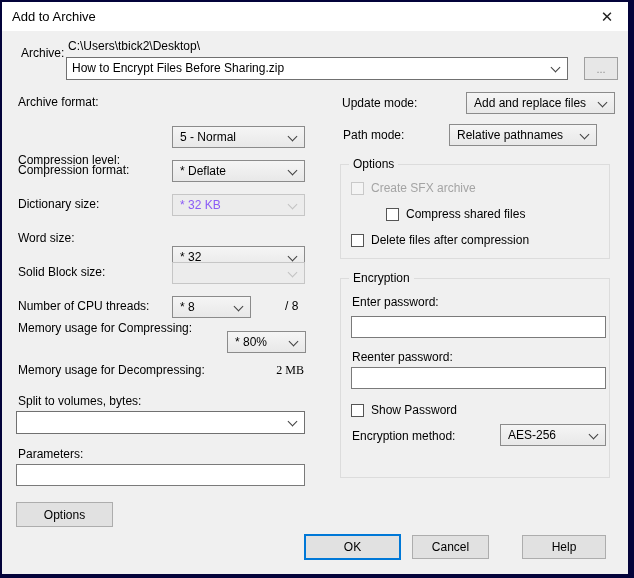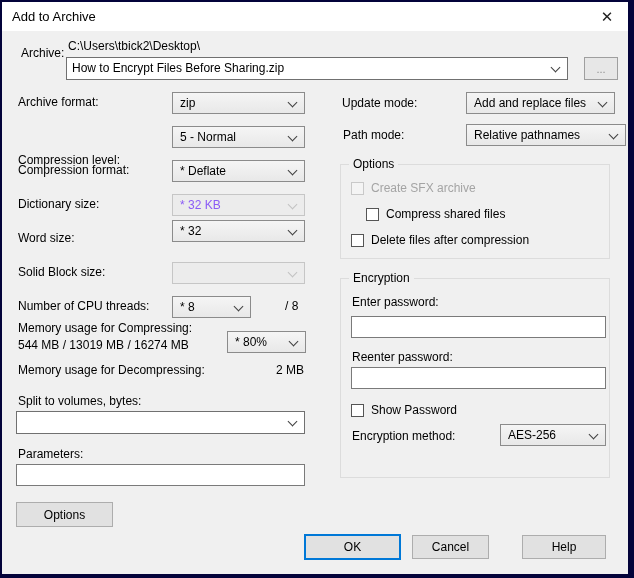--- a/index.html
+++ b/index.html
@@ -54,45 +54,45 @@
   .lbl-archive { left:19px; top:44px; }
   .txt-dir     { left:66px; top:37px; }
   .combo-archive { left:64px; top:55px; width:502px; height:23px; line-height:21px; }
   .btn-browse  { left:582px; top:55px; width:34px; height:23px; color:#8f8f8f; font-size:11px;
                  background:#e7e7e7; border-color:#9f9f9f; }
 
   .lr1 { left:16px; top:93px; }   .dd1 { left:170px; top:90px;  width:133px; }
   .lr2 { left:16px; top:127px;margin-top:24px; }  .dd2 { left:170px; top:124px; width:133px; }
   .lr3 { left:16px; top:161px; }  .dd3 { left:170px; top:158px; width:133px; }
   .lr4 { left:16px; top:195px; }  .dd4 { left:170px; top:192px; width:133px; }
-  .lr5 { left:16px; top:229px; }  .dd5 { left:170px; top:218px; width:133px; }
+  .lr5 { left:16px; top:229px; }  .dd5 { left:170px; top:244px; width:133px; }
   .lr6 { left:16px; top:263px; }  .dd6 { left:170px; top:260px; width:133px; }
   .lr7 { left:16px; top:297px; }  .dd7 { left:170px; top:294px; width:79px; }
   .cpu-suffix { left:283px; top:297px; }
 
   .lbl-memc  { left:16px; top:319px; }
   .txt-memc  { left:16px; top:336px; }
   .dd-mem    { left:225px; top:329px; width:79px; }
   .lbl-memd  { left:16px; top:361px; }
-  .val-memd  { left:230px; top:361px; width:72px; text-align:right; }
+  .val-memd  { left:230px; top:361px; width:72px; text-align:right;font-family:Liberation Serif, serif; }
 
   .lbl-split  { left:16px; top:392px; }
   .combo-split{ left:14px; top:409px; width:289px; height:23px; }
   .lbl-params { left:16px; top:445px; }
   .in-params  { left:14px; top:462px; width:289px; height:22px; }
   .btn-options{ left:14px; top:500px; width:97px; height:25px; }
 
   .lbl-update { left:340px; top:94px; }
   .dd-update  { left:464px; top:90px; width:149px; }
   .lbl-path   { left:341px; top:126px; }
-  .dd-path    { left:464px; top:122px; width:160px; }
+  .dd-path    { left:447px; top:122px; width:148px; }
 
   .grp-options { left:338px; top:162px; width:270px; height:95px; }
   .cb-sfx    { left:349px; top:179px; }
-  .cb-shared { left:335px; top:205px;padding-left:29px; }
+  .cb-shared { left:355px; top:205px;padding-left:29px; }
   .cb-del    { left:349px; top:231px; }
 
   .grp-enc   { left:338px; top:276px; width:270px; height:200px; }
   .lbl-pw1   { left:350px; top:293px; }
   .in-pw1    { left:349px; top:314px; width:255px; height:22px; }
   .lbl-pw2   { left:350px; top:348px; }
   .in-pw2    { left:349px; top:365px; width:255px; height:22px; }
   .cb-showpw { left:349px; top:401px; }
   .lbl-method{ left:350px; top:427px; }
   .dd-method { left:498px; top:422px; width:106px; }
@@ -114,24 +114,20 @@
 
     <div class="lbl lbl-archive">Archive:</div>
     <div class="lbl txt-dir">C:\Users\tbick2\Desktop\</div>
     <div class="combo combo-archive">
       <span>How to Encrypt Files Before Sharing.zip</span>
       <span class="chev"></span>
     </div>
     <div class="btn btn-browse">...</div>
 
     <div class="lbl lr1">Archive format:</div>
-    <div class="dd dd1">
-      <span>zip</span>
-      <span class="chev"></span>
-    </div>
 
     <div class="lbl lr2">Compression level:</div>
     <div class="dd dd2">
       <span>5 - Normal</span>
       <span class="chev"></span>
     </div>
 
     <div class="lbl lr3">Compression format:</div>
     <div class="dd dd3">
       <span>* Deflate</span>
@@ -157,21 +153,20 @@
     </div>
 
     <div class="lbl lr7">Number of CPU threads:</div>
     <div class="dd dd7">
       <span>* 8</span>
       <span class="chev"></span>
     </div>
     <div class="lbl cpu-suffix">/ 8</div>
 
     <div class="lbl lbl-memc">Memory usage for Compressing:</div>
-    <div class="lbl txt-memc">544 MB / 13019 MB / 16274 MB</div>
     <div class="dd dd-mem">
       <span>* 80%</span>
       <span class="chev"></span>
     </div>
     <div class="lbl lbl-memd">Memory usage for Decompressing:</div>
     <div class="val val-memd">2 MB</div>
 
     <div class="lbl lbl-split">Split to volumes, bytes:</div>
     <div class="combo combo-split">
       <span></span>

